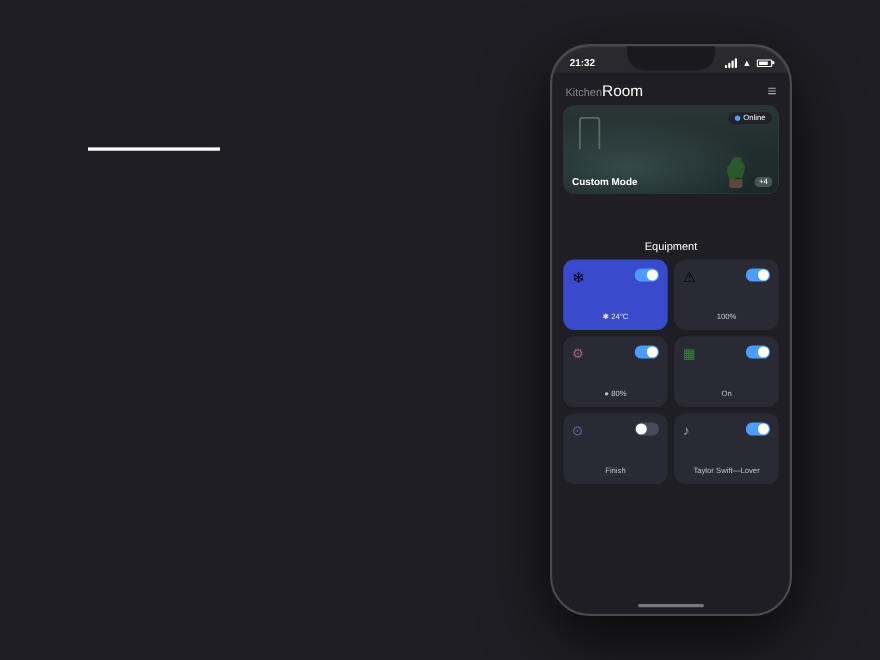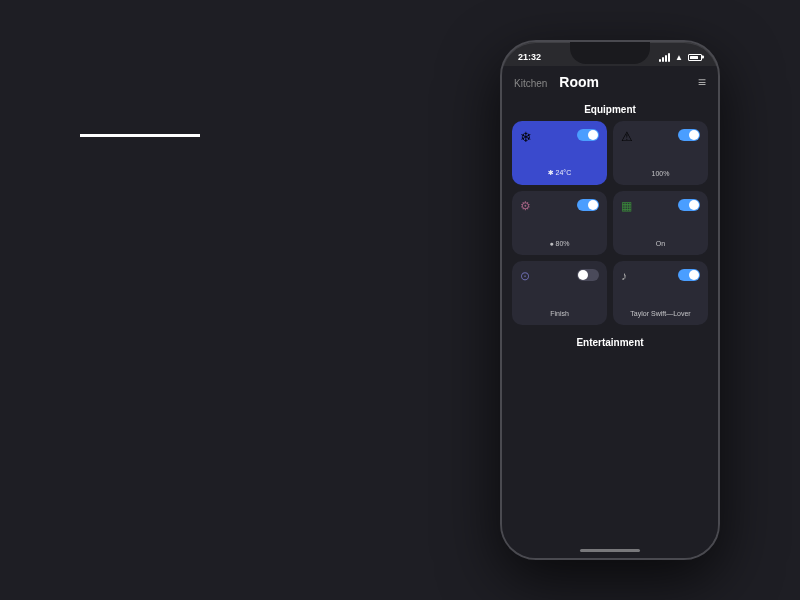--- a/index.html
+++ b/index.html
@@ -143,32 +143,32 @@
     
     .nav-tabs {
       display: flex;
       align-items: center;
       padding: 8px 12px 6px;
       justify-content: space-between;
     }
 
     .nav-left {
       display: flex;
-      gap: 12px;
+      gap: 0;
       align-items: baseline;
     }
 
     .nav-kitchen {
       font-size: 10px;
       color: #888;
     }
 
     .nav-room {
       font-size: 14px;
-      font-weight: 700;
+      font-weight: 400;
       color: #fff;
     }
 
     .nav-menu {
       color: #aaa;
       font-size: 14px;
     }
 
     
     .hero-image {
@@ -282,22 +282,23 @@
       border-radius: 4px;
       padding: 1px 4px;
       font-size: 7px;
       color: #fff;
     }
 
     
     .section-title {
       font-size: 10px;
       color: #fff;
-      font-weight: 700;
+      font-weight: 400;
       padding: 8px 12px 6px;
+      margin-top: 35px;
     }
 
     .equipment-grid {
       display: grid;
       grid-template-columns: 1fr 1fr;
       gap: 6px;
       padding: 0 10px;
     }
 
     .equipment-card {
@@ -404,20 +405,43 @@
     <div class="phone-screen">
 
       <div class="nav-tabs">
         <div class="nav-left">
           <span class="nav-kitchen">Kitchen</span>
           <span class="nav-room">Room</span>
         </div>
         <span class="nav-menu">≡</span>
       </div>
 
+      <div class="hero-image">
+        <div class="hero-room-visual">
+
+          <div class="room-faucet"></div>
+
+          <div class="room-plant">
+            <div class="plant-leaves">
+              <div class="leaf"></div>
+              <div class="leaf"></div>
+              <div class="leaf"></div>
+            </div>
+            <div class="plant-pot"></div>
+          </div>
+        </div>
+
+        <div class="online-badge">
+          <div class="online-dot"></div>
+          <span class="online-text">Online</span>
+        </div>
+
+        <span class="custom-mode-label">Custom Mode</span>
+        <span class="plus-badge">+4</span>
+      </div>
 
       <div class="section-title">Equipment</div>
 
       <div class="equipment-grid">
 
         <div class="equipment-card card-blue">
           <div class="card-top">
             <span class="card-icon">❄</span>
             <div class="toggle toggle-on">
               <div class="toggle-knob toggle-knob-on"></div>
@@ -471,22 +495,19 @@
             <span class="card-icon" style="font-size:12px;color:#aaa;">♪</span>
             <div class="toggle toggle-on">
               <div class="toggle-knob toggle-knob-on"></div>
             </div>
           </div>
           <div class="card-bottom">Taylor Swift—Lover</div>
         </div>
 
       </div>
 
-      <div class="entertainment-section">
-        <div class="section-title">Entertainment</div>
-      </div>
 
     </div>
 
     <div class="home-indicator"></div>
 
   </div>
 </div>
 
 </body></html>

